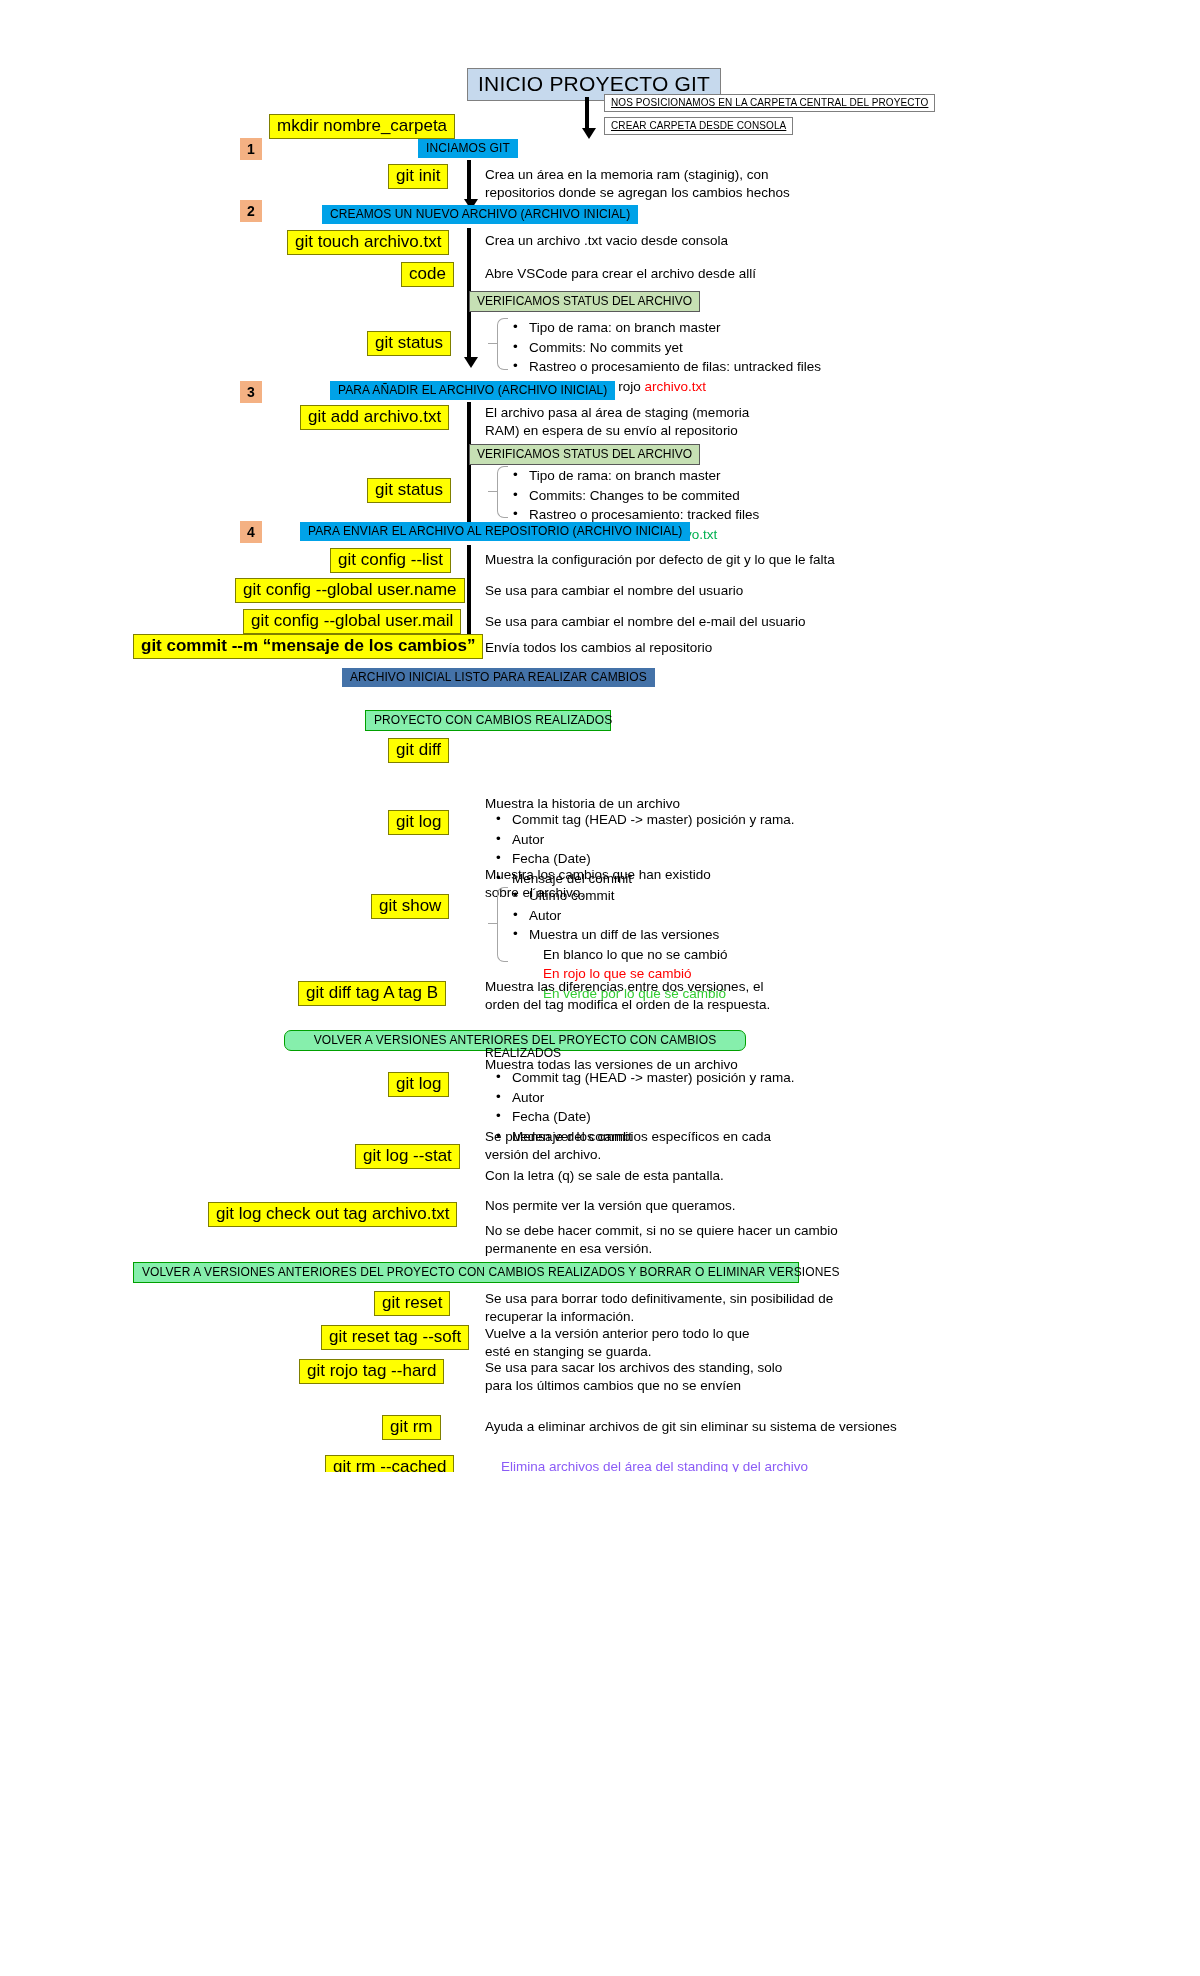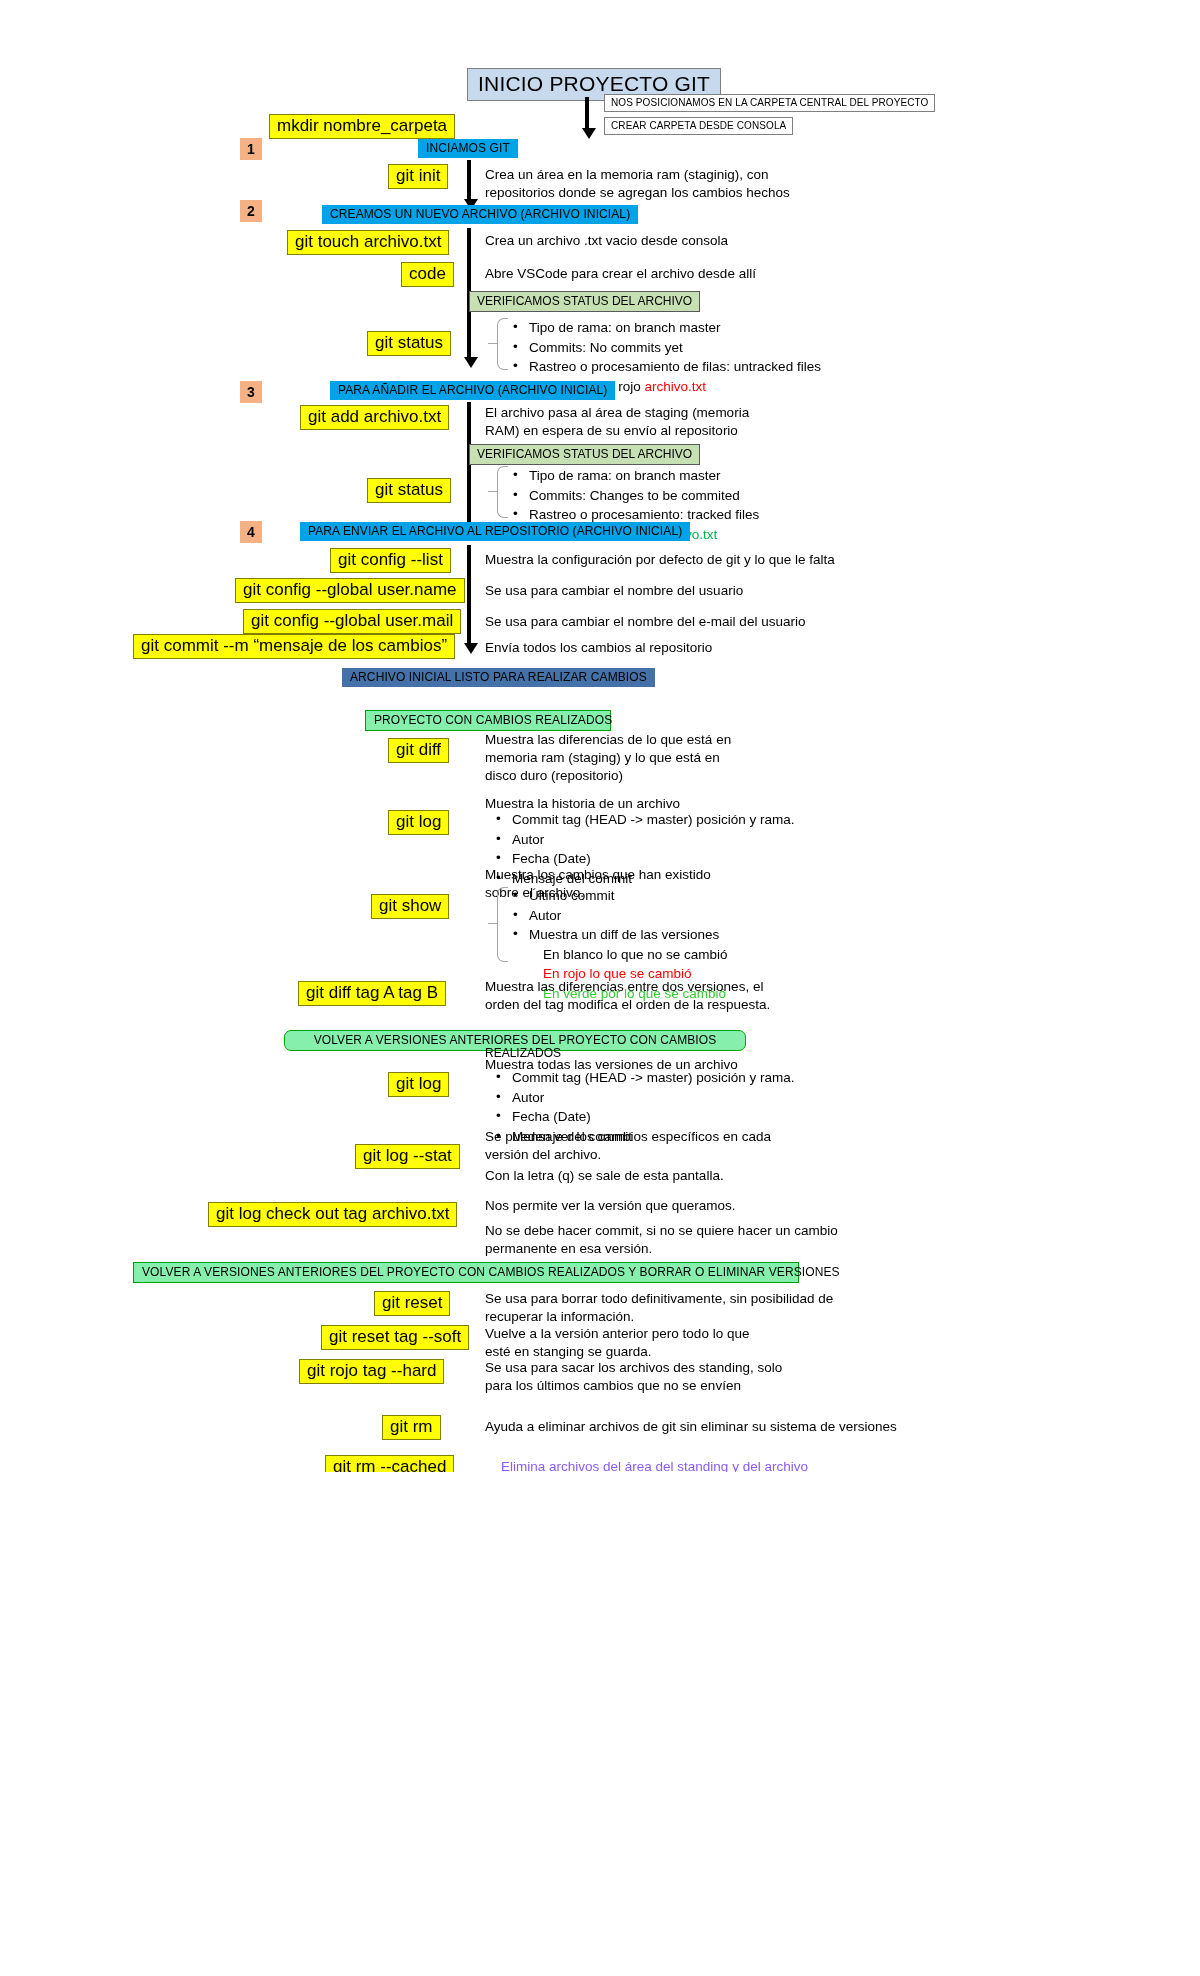--- a/index.html
+++ b/index.html
@@ -30,20 +30,21 @@
     white-space: nowrap;
     color: #000;
   }
   .note-box {
     background: #ffffff;
     border: 1px solid #7f7f7f;
     font-size: 10px;
     padding: 2px 6px 3px 6px;
     white-space: nowrap;
     letter-spacing: .1px;
+    text-decoration: underline;
   }
   .cmd {
     background: #ffff00;
     border: 1px solid #7f7f00;
     font-size: 17px;
     padding: 1px 7px 2px 7px;
     white-space: nowrap;
     line-height: 1.15;
   }
   .step-num {
@@ -221,31 +222,28 @@
 
   <div class="abs cmd" style="left:330px; top:548px;">git config --list</div>
   <div class="abs desc" style="left:485px; top:551px; width:420px;">Muestra la configuración por defecto de git y lo que le falta</div>
 
   <div class="abs cmd" style="left:235px; top:578px;">git config --global user.name</div>
   <div class="abs desc" style="left:485px; top:582px; width:420px;">Se usa para cambiar el nombre del usuario</div>
 
   <div class="abs cmd" style="left:243px; top:609px;">git config --global user.mail</div>
   <div class="abs desc" style="left:485px; top:613px; width:430px;">Se usa para cambiar el nombre del e-mail del usuario</div>
 
-  <div class="abs cmd" style="left:133px; top:634px;">git commit --m “mensaje de los cambios”</div>
+  <div class="abs cmd" style="left:133px; top:634px;font-weight:bold;">git commit --m “mensaje de los cambios”</div>
   <div class="abs desc" style="left:485px; top:639px; width:420px;">Envía todos los cambios al repositorio</div>
 
   <div class="abs banner-darkblue" style="left:342px; top:668px;">ARCHIVO INICIAL LISTO PARA REALIZAR CAMBIOS</div>
 
   <div class="abs banner-green" style="left:365px; top:710px; width:228px;">PROYECTO CON CAMBIOS REALIZADOS</div>
 
   <div class="abs cmd" style="left:388px; top:738px;">git diff</div>
-  <div class="abs desc" style="left:485px; top:731px; width:340px;">Muestra las diferencias de lo que está en
-memoria ram (staging) y lo que está en
-disco duro (repositorio)</div>
 
   <div class="abs cmd" style="left:388px; top:810px;">git log</div>
   <div class="abs desc" style="left:485px; top:795px; width:400px;">Muestra la historia de un archivo</div>
   <ul class="abs bullets" id="gitlog1-list" style="left:490px; top:810px; width:420px;">
       <li>Commit tag (HEAD -&gt; master) posición y rama.</li>
       <li>Autor</li>
       <li>Fecha (Date)</li>
       <li>Mensaje del commit</li>
     </ul>
 

